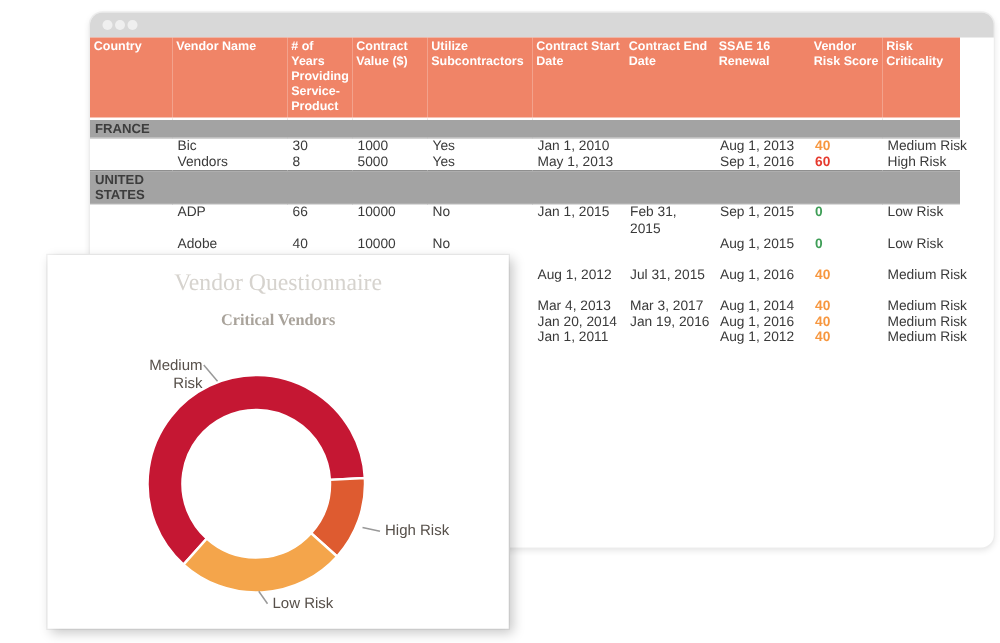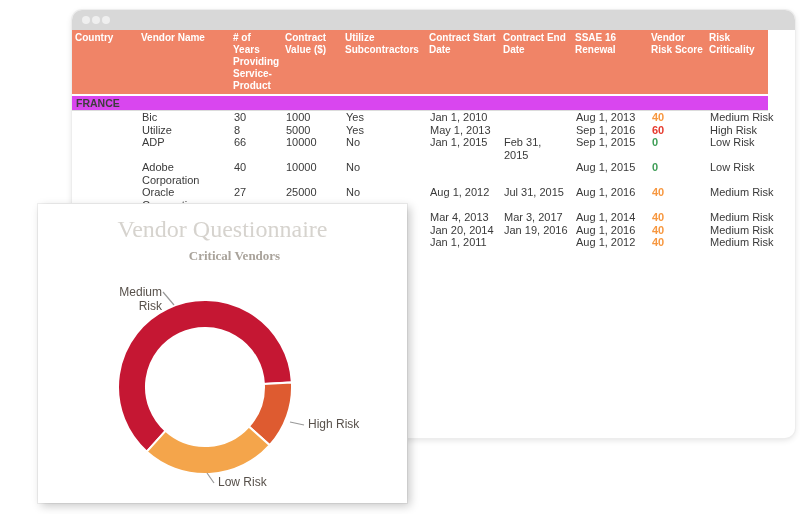--- a/index.html
+++ b/index.html
@@ -13,34 +13,34 @@
   .dot{position:absolute;top:6px;width:8px;height:8px;border-radius:50%;background:#efefef;}
   .dot.d1{left:10px}.dot.d2{left:20px}.dot.d3{left:30px}
 
   
   .table-wrap{position:absolute;left:0;top:20px;width:696px;}
   table{border-collapse:collapse;table-layout:fixed;width:696px;font-size:11px;color:#3a3a3a;}
   thead th{background:#f08467;color:#fff;font-size:10px;line-height:12px;font-weight:bold;
            vertical-align:top;text-align:left;padding:2px 3px;border-bottom:2px solid #fff;}
   th.al-r{text-align:left}
   th.al-c{text-align:left}
-  tr.group td{background:#d946ef;border-top:1px solid #8f8f8f;border-bottom:1px solid #dcdcdc;
+  tr.group td{background:#a3a3a3;border-top:1px solid #8f8f8f;border-bottom:1px solid #dcdcdc;
               padding:1px 4px;font-weight:bold;font-size:10.5px;line-height:12px;color:#3d3d3d;}
   .group-label{width:58px;}
   tbody td{padding:0 4px;line-height:12.5px;vertical-align:top;}
   td.al-r{text-align:left}
   td.score span{font-weight:bold;}
   td.crit{white-space:nowrap;}
 
   
   .card{position:absolute;left:38px;top:204px;width:369px;height:299px;background:#fff;
         box-shadow:3px 3px 9px rgba(0,0,0,.22),0 0 0 1px #f1f1f1;z-index:5;}
   .card-title{position:absolute;top:12px;left:0;width:100%;text-align:center;
-              font-family:"Liberation Serif",serif;font-size:24px;color:#d6d3ce;}
-  .card-subtitle{position:absolute;top:44px;left:12px;width:100%;text-align:center;
+              font-family:"Liberation Serif",serif;font-size:19px;color:#d6d3ce;}
+  .card-subtitle{position:absolute;top:44px;left:0;width:100%;text-align:center;
                  font-family:"Liberation Serif",serif;font-size:13px;font-weight:bold;color:#a9a39b;}
   .chart-svg{position:absolute;left:0;top:62px;}
   .chart-label{position:absolute;font-size:12px;color:#57504a;}
   .lbl-medium{left:56px;top:81px;width:68px;text-align:right;}
   .lbl-high{left:270px;top:213px;}
   .lbl-low{left:180px;top:271px;}
 </style>
 </head>
 <body>
 
@@ -91,29 +91,34 @@
             <td class="al-r">1000</td>
             <td>Yes</td>
             <td>Jan 1, 2010</td>
             <td></td>
             <td>Aug 1, 2013</td>
             <td class="al-r score"><span style="color: rgb(247, 151, 63);">40</span></td>
             <td class="crit">Medium Risk</td>
           </tr>
           <tr>
             <td></td>
-            <td>Utilize</td>
+            <td>Vendors</td>
             <td class="al-r">8</td>
             <td class="al-r">5000</td>
             <td>Yes</td>
             <td>May 1, 2013</td>
             <td></td>
             <td>Sep 1, 2016</td>
             <td class="al-r score"><span style="color: rgb(230, 58, 46);">60</span></td>
             <td class="crit">High Risk</td>
+          </tr>
+          <tr class="group">
+            <td colspan="10">
+              <div class="group-label">UNITED STATES</div>
+            </td>
           </tr>
           <tr>
             <td></td>
             <td>ADP</td>
             <td class="al-r">66</td>
             <td class="al-r">10000</td>
             <td>No</td>
             <td>Jan 1, 2015</td>
             <td>Feb 31, 2015</td>
             <td>Sep 1, 2015</td>

